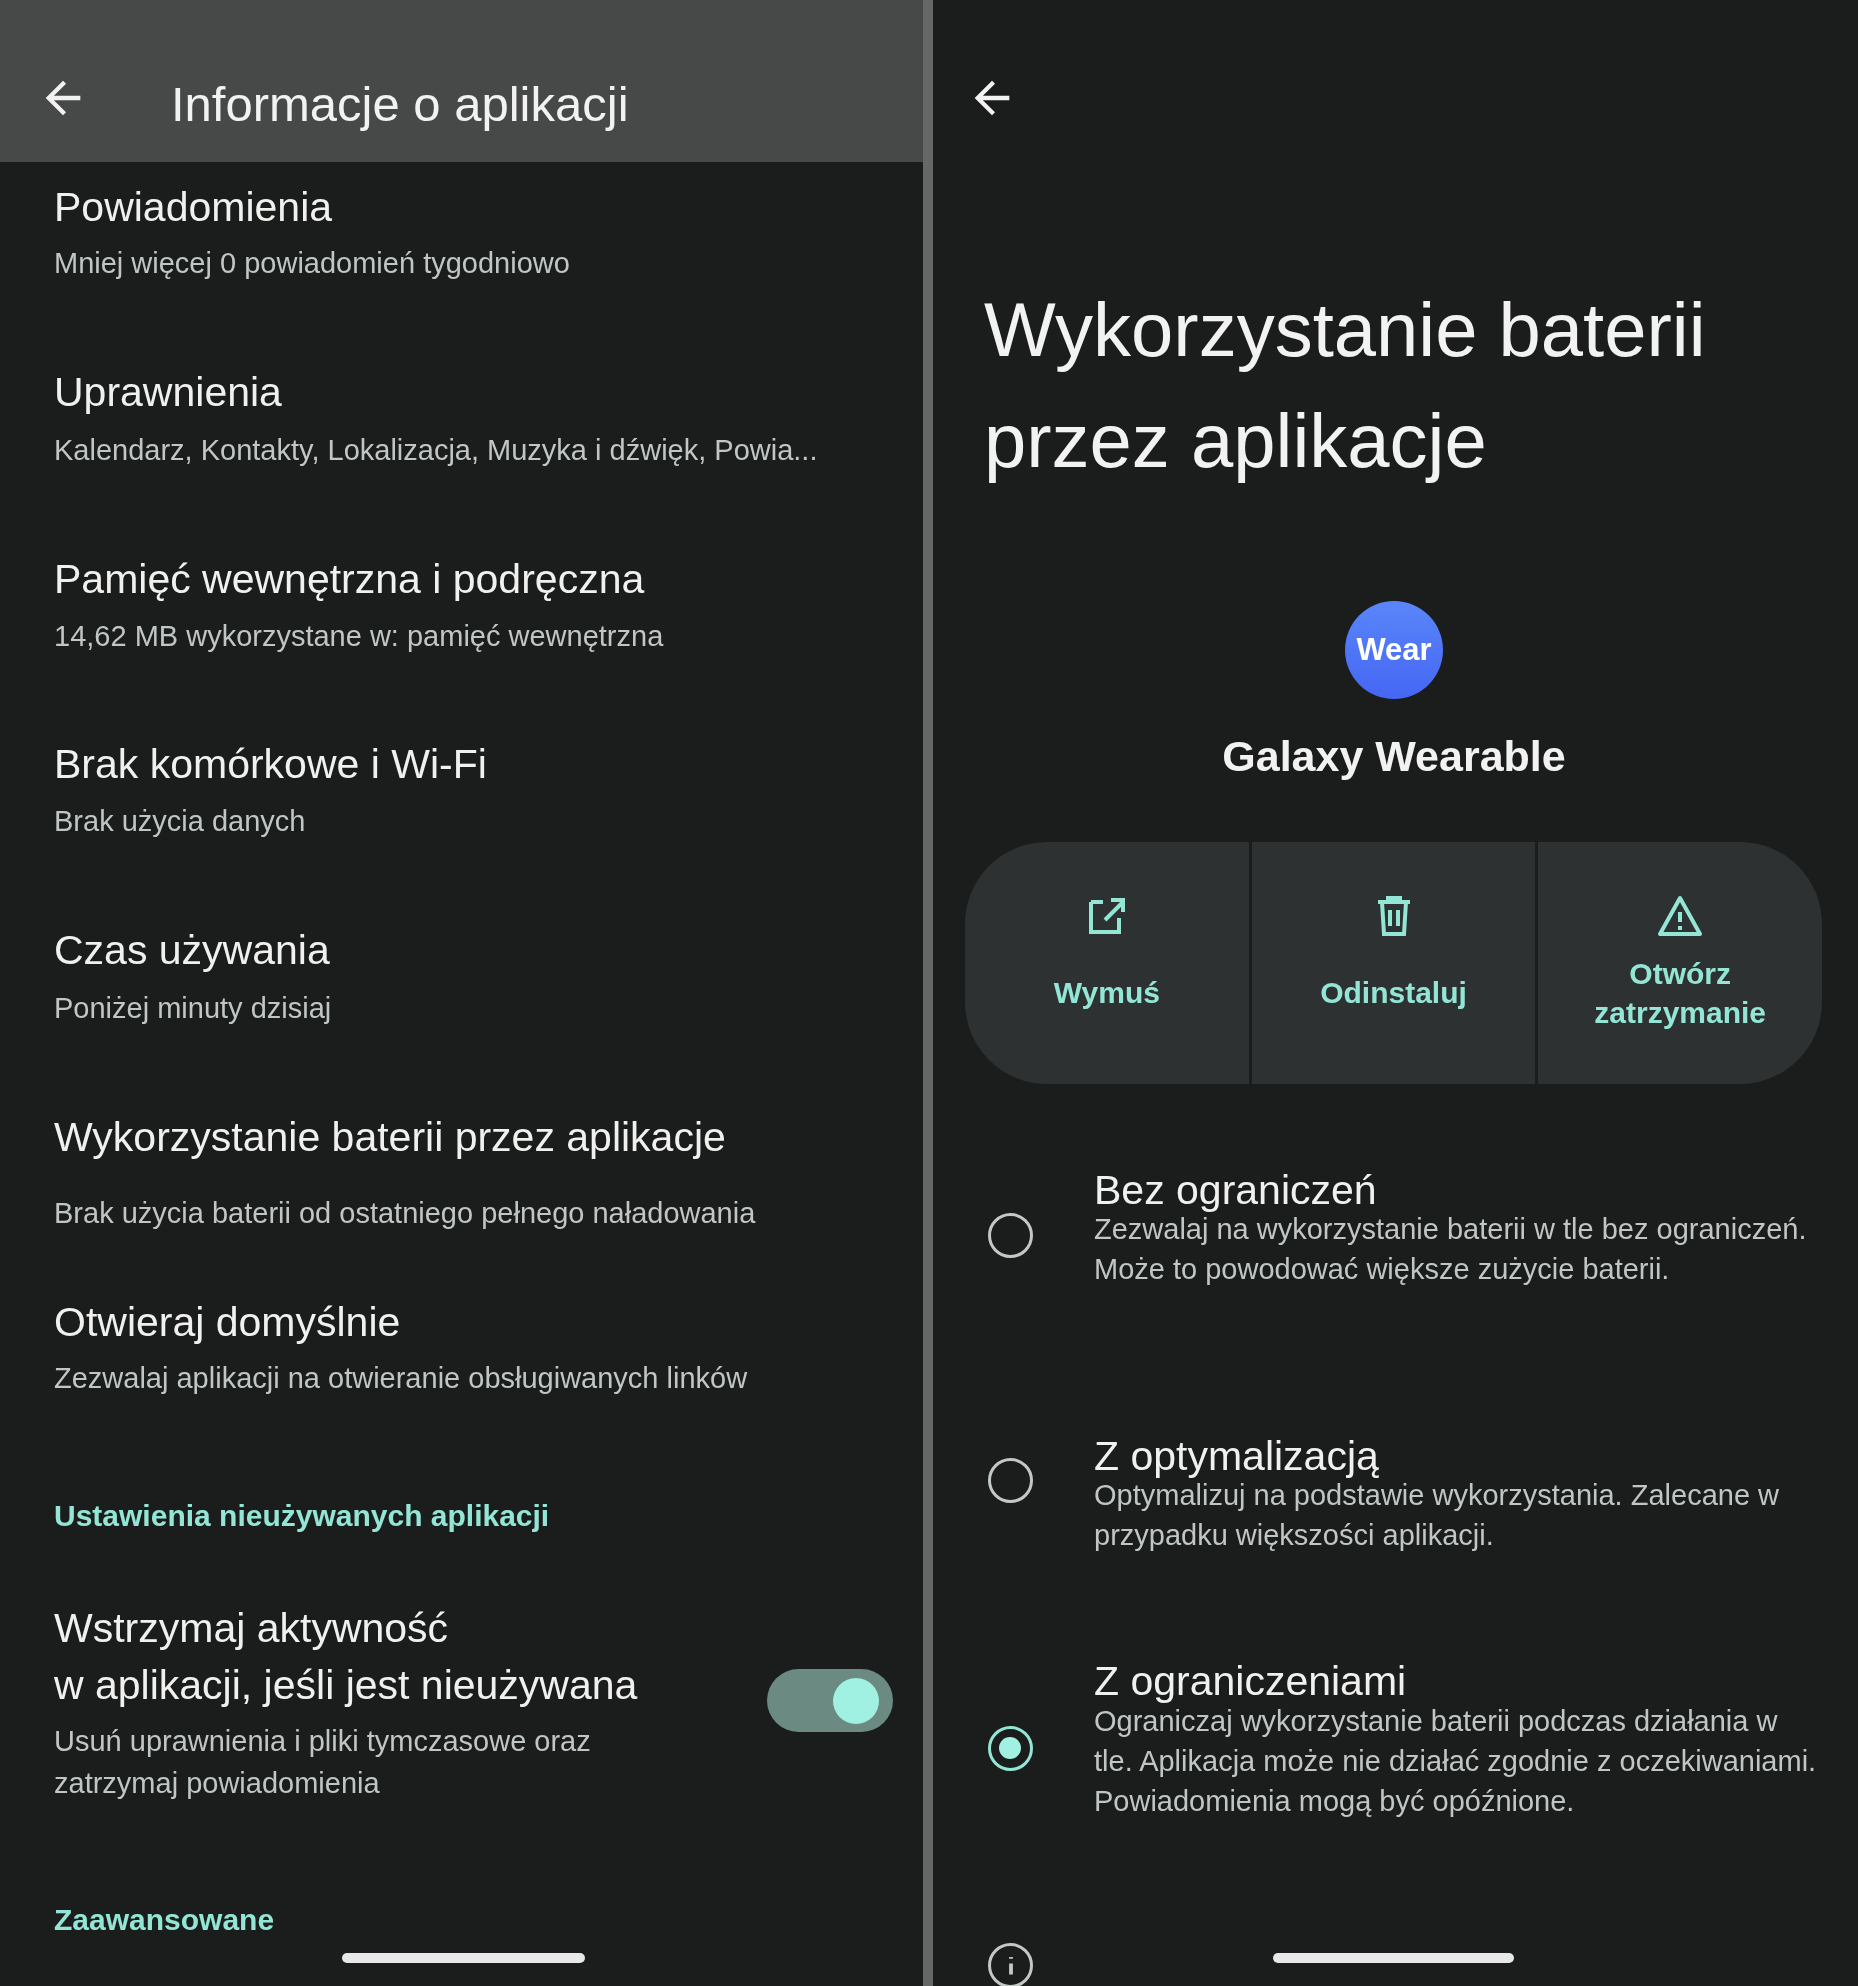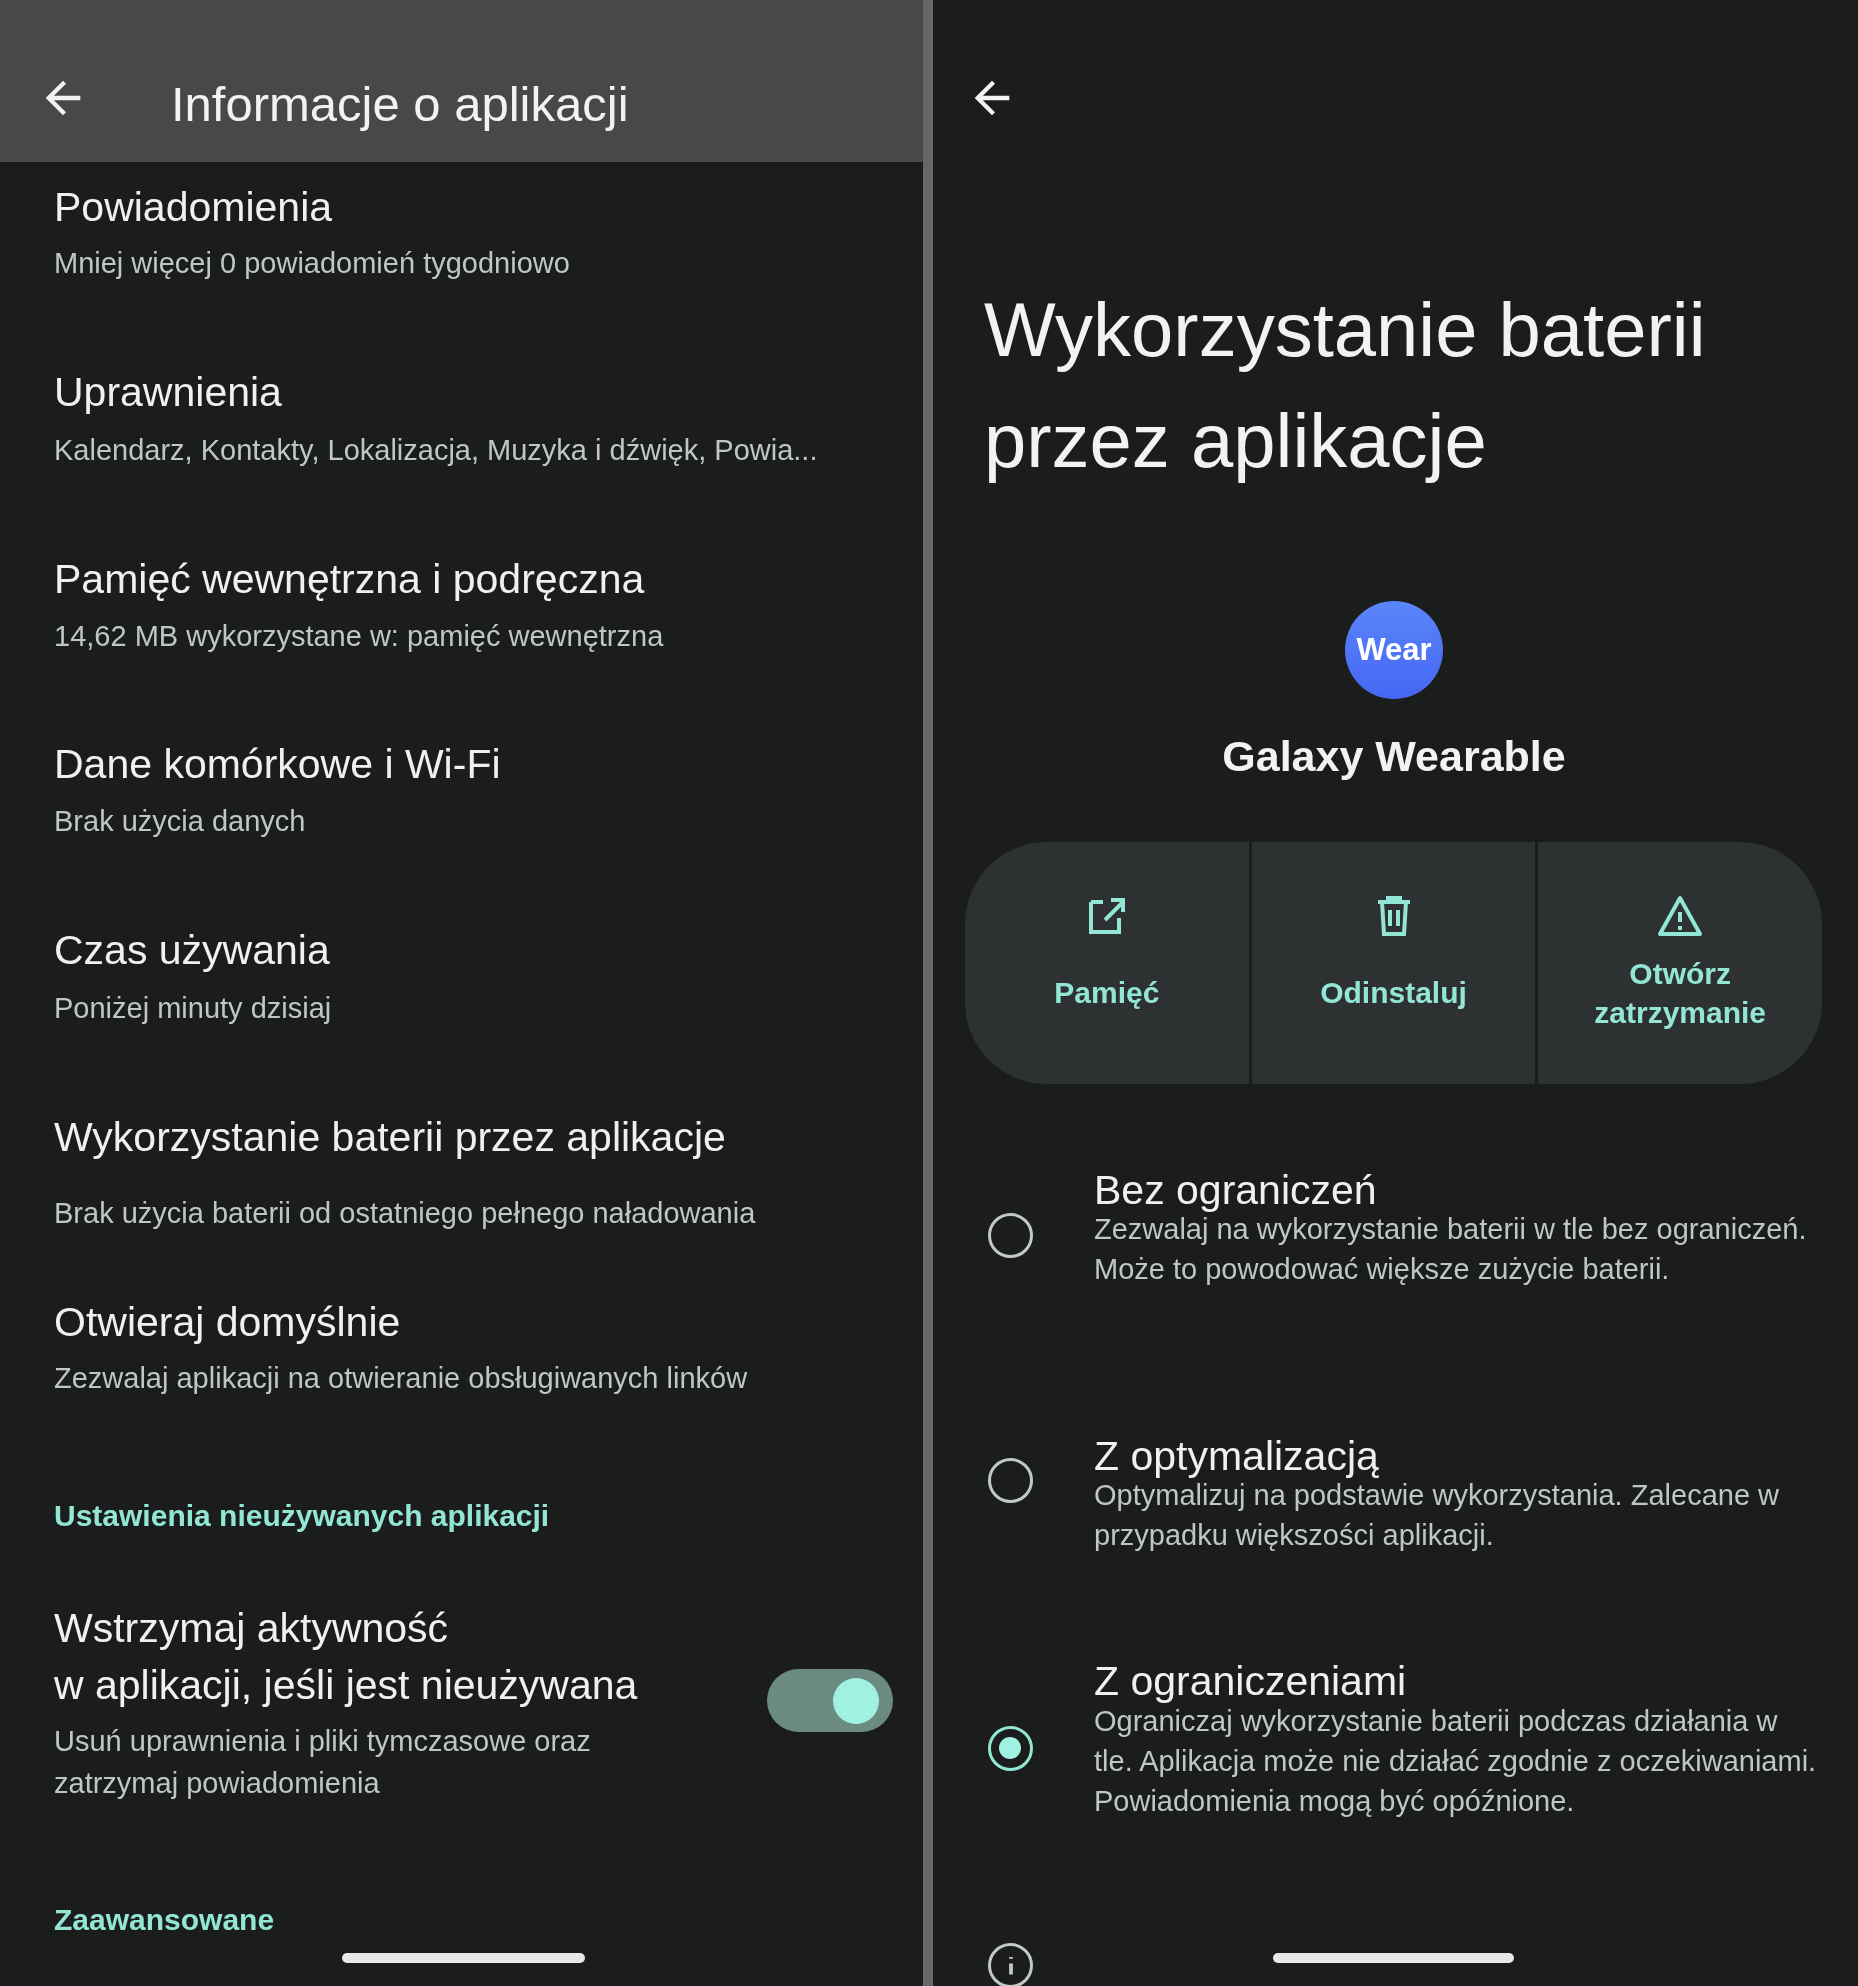--- a/index.html
+++ b/index.html
@@ -49,21 +49,21 @@
   </div>
   <div>
     <div class="abs item-title" style="top:367px;">Uprawnienia</div>
     <div class="abs item-sub" style="top:431px;">Kalendarz, Kontakty, Lokalizacja, Muzyka i dźwięk, Powia...</div>
   </div>
   <div>
     <div class="abs item-title" style="top:554px;">Pamięć wewnętrzna i podręczna</div>
     <div class="abs item-sub" style="top:617px;">14,62 MB wykorzystane w: pamięć wewnętrzna</div>
   </div>
   <div>
-    <div class="abs item-title" style="top:739px;">Dane komórkowe i Wi-Fi</div>
+    <div class="abs item-title" style="top:739px;">Brak komórkowe i Wi-Fi</div>
     <div class="abs item-sub" style="top:802px;">Brak użycia danych</div>
   </div>
   <div>
     <div class="abs item-title" style="top:925px;">Czas używania</div>
     <div class="abs item-sub" style="top:989px;">Poniżej minuty dzisiaj</div>
   </div>
   <div>
     <div class="abs item-title" style="top:1112px;">Wykorzystanie baterii przez aplikacje</div>
     <div class="abs item-sub" style="top:1174px;margin-top:20px;">Brak użycia baterii od ostatniego pełnego naładowania</div>
   </div>
@@ -103,21 +103,21 @@
   <span>Wear</span>
 </div>
 <div class="abs appname">Galaxy Wearable</div>
 
 <div class="abs btngroup">
   <div class="btn">
     <svg class="btn-icon" viewBox="0 0 24 24">
       <path d="M4 5h6M4 5v15h14v-7" fill="none" stroke="#93e6d5" stroke-width="2"></path>
       <path d="M11 14L20 5M14 4h6v6" fill="none" stroke="#93e6d5" stroke-width="2"></path>
     </svg>
-    <div class="btn-label" style="top:131px;">Pamięć</div>
+    <div class="btn-label" style="top:131px;">Wymuś</div>
   </div>
   <div class="btn">
     <svg class="btn-icon" viewBox="0 0 24 24">
       <path d="M4 5h16M9 5V3h6v2M6 5l1 16h10l1-16M10 9v8M14 9v8" fill="none" stroke="#93e6d5" stroke-width="2"></path>
     </svg>
     <div class="btn-label" style="top:131px;">Odinstaluj</div>
   </div>
   <div class="btn">
     <svg class="btn-icon" viewBox="0 0 24 24">
       <path d="M12 3L2 21h20z" fill="none" stroke="#93e6d5" stroke-width="2" stroke-linejoin="round"></path>

